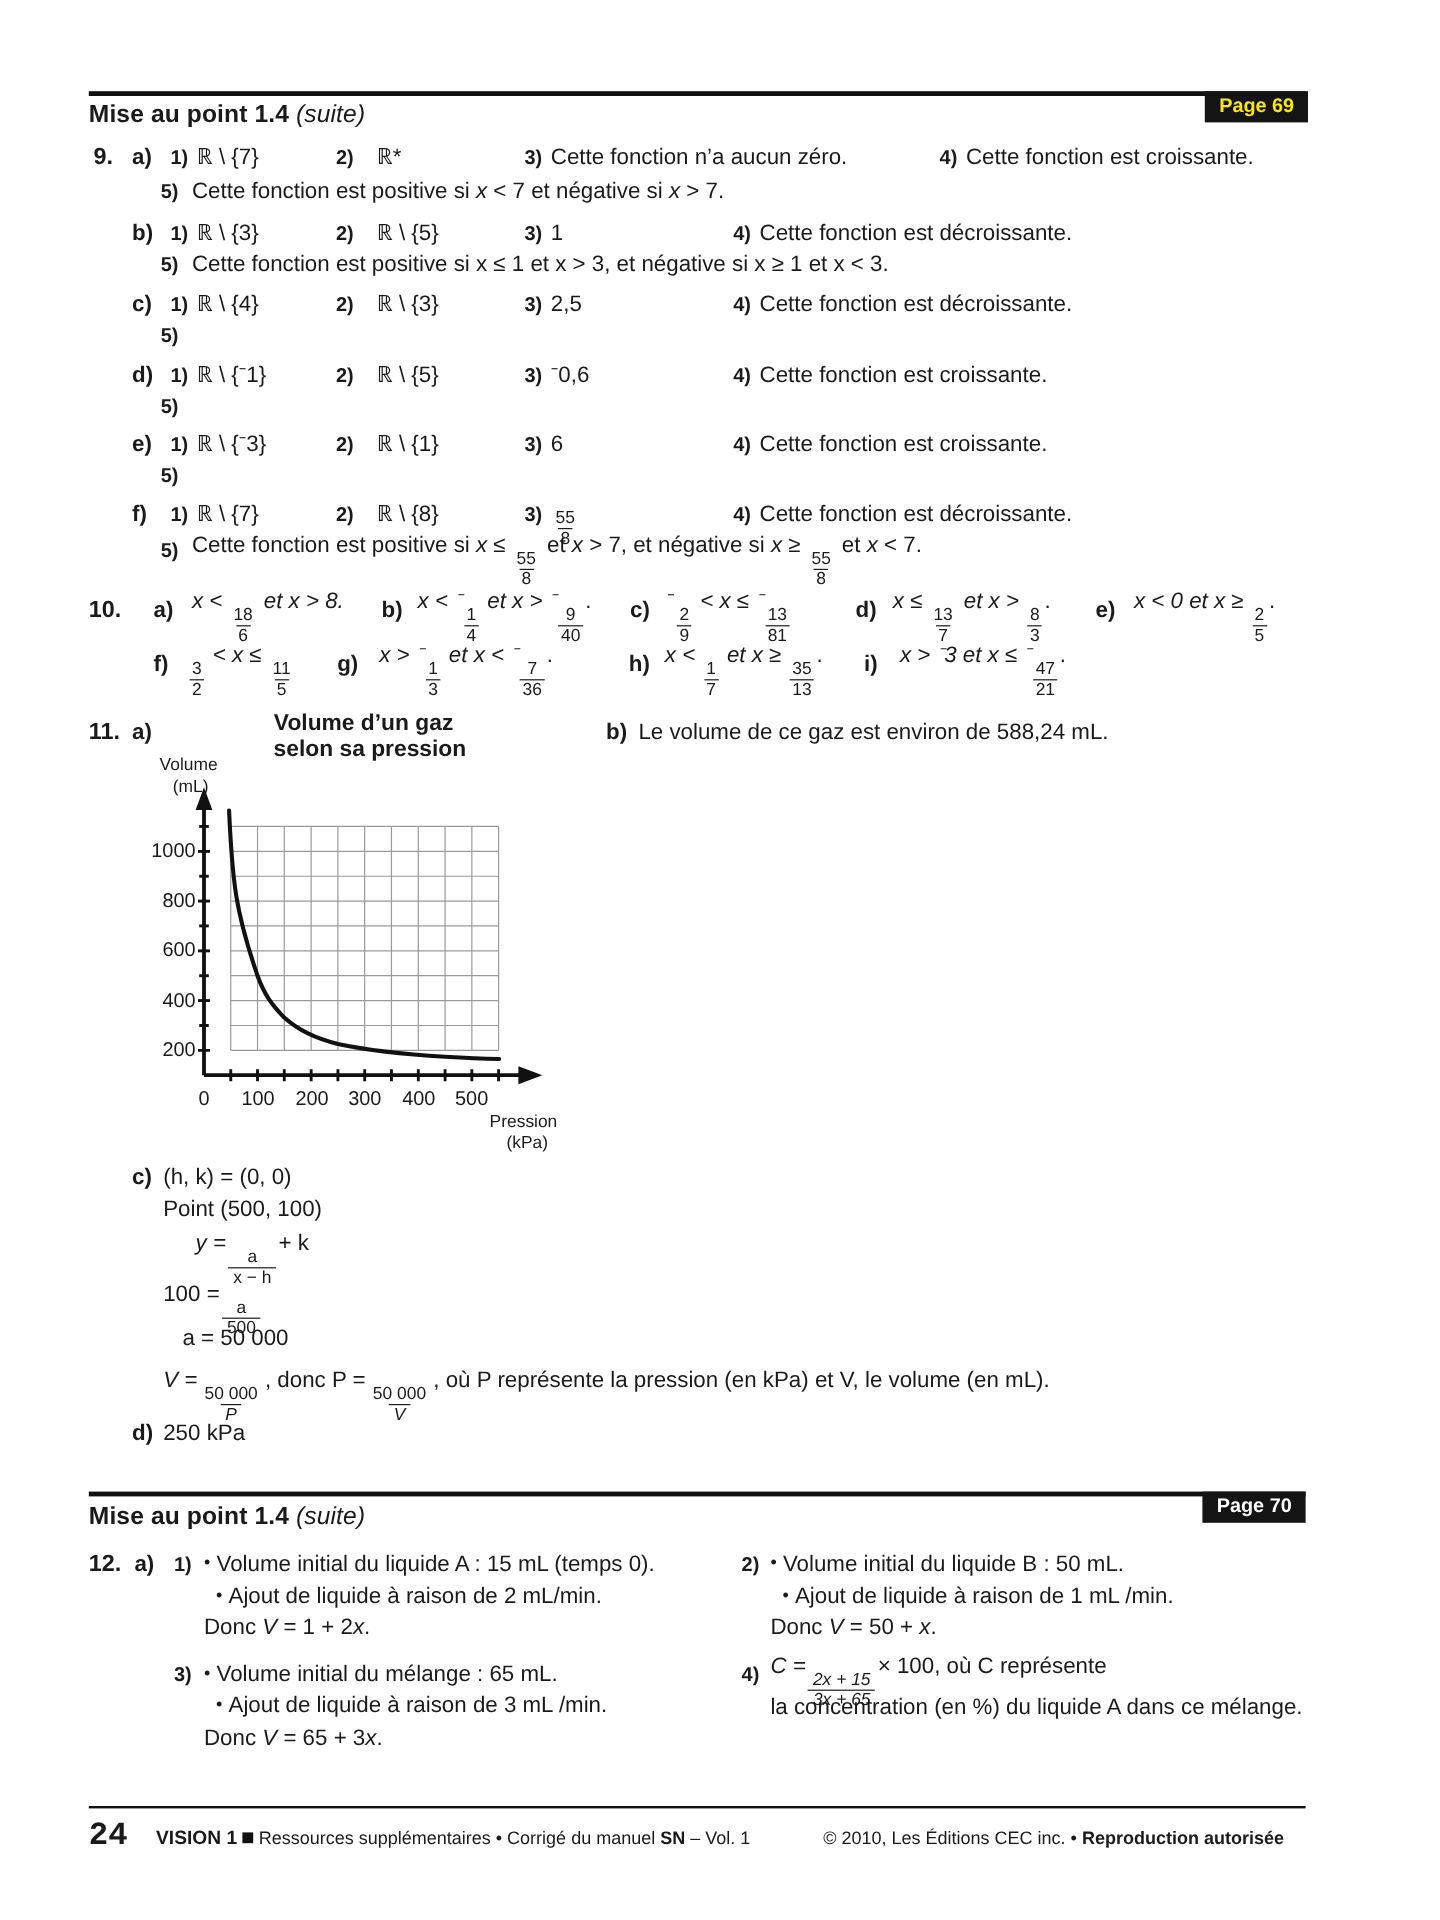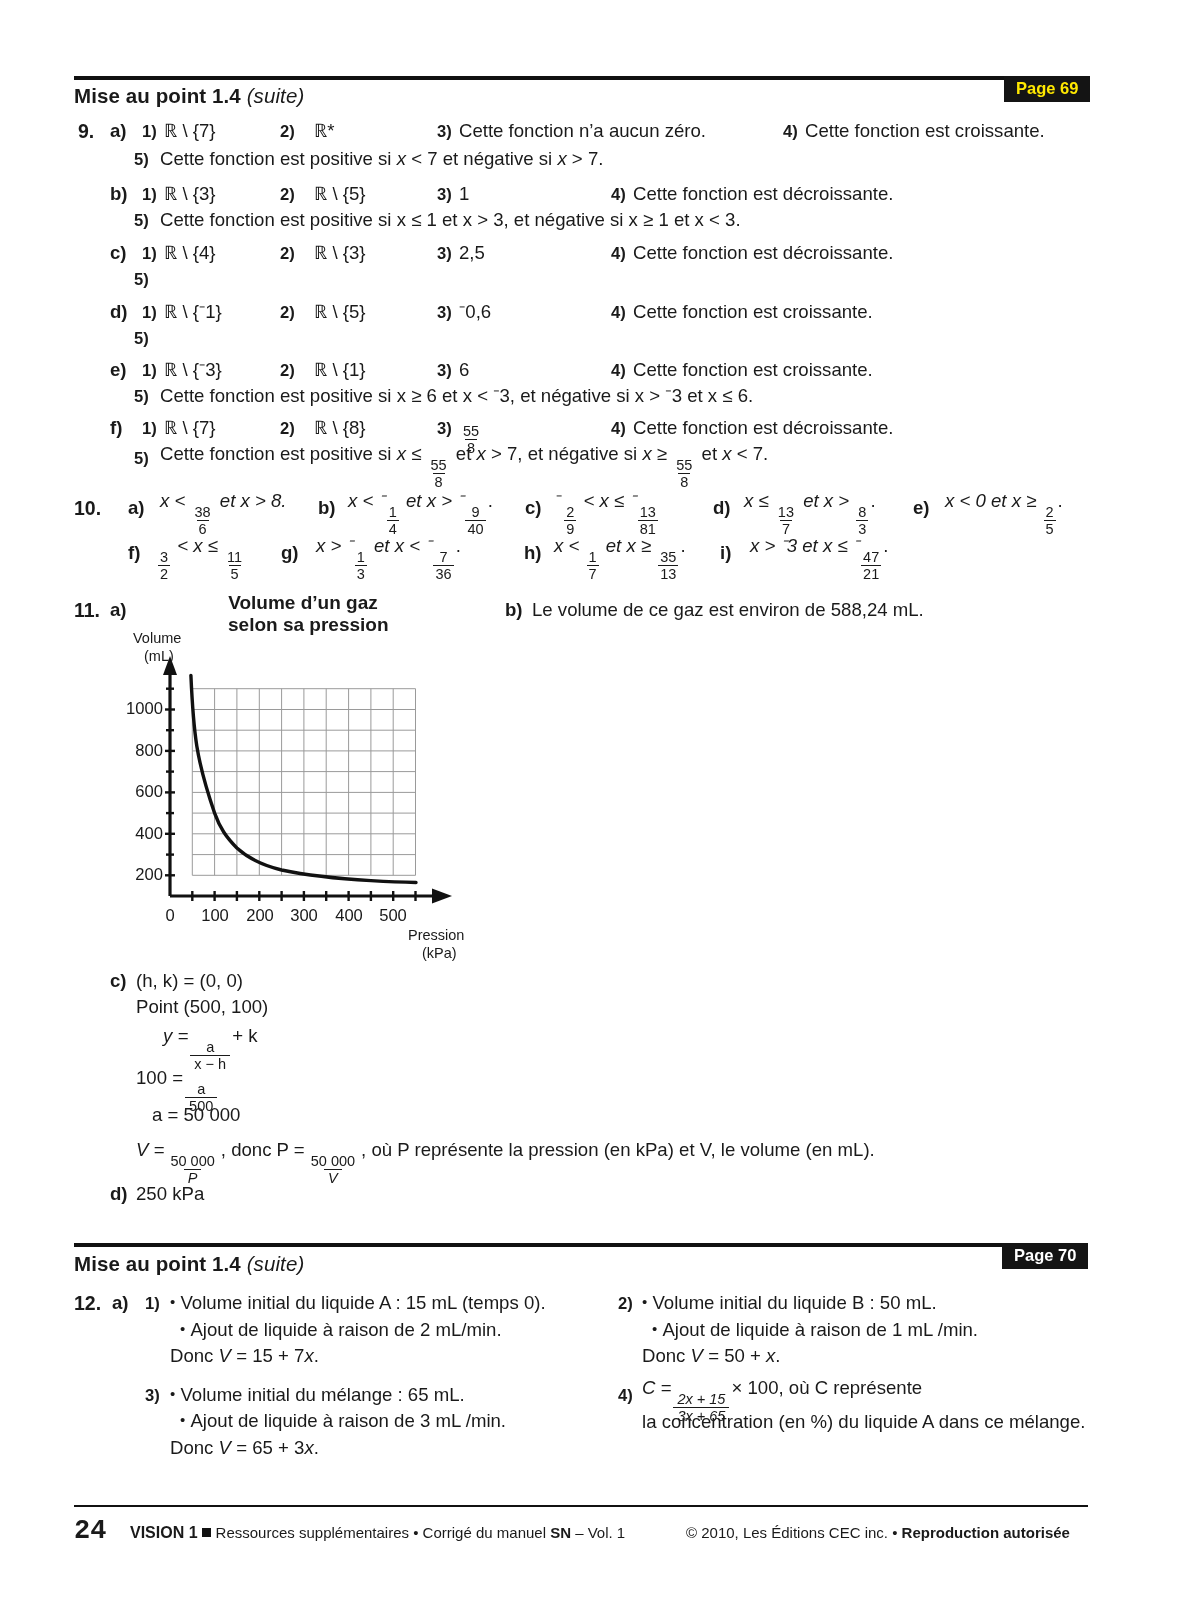--- a/index.html
+++ b/index.html
@@ -194,21 +194,20 @@
   <div class="t lbl" style="left:110px; top:360px;">e)</div>
   <div class="t b sm" style="left:142px; top:362px;">1)</div>
   <div class="t" style="left:164px; top:360px;">ℝ \ {⁻3}</div>
   <div class="t b sm" style="left:280px; top:362px;">2)</div>
   <div class="t" style="left:314px; top:360px;">ℝ \ {1}</div>
   <div class="t b sm" style="left:437px; top:362px;">3)</div>
   <div class="t" style="left:459px; top:360px;">6</div>
   <div class="t b sm" style="left:611px; top:362px;">4)</div>
   <div class="t" style="left:633px; top:360px;">Cette fonction est croissante.</div>
   <div class="t b sm" style="left:134px; top:388px;">5)</div>
-  <div class="t italic-x" style="left:160px; top:386px;">Cette fonction est positive si x ≥ 6 et x &lt; ⁻3, et négative si x &gt; ⁻3 et x ≤ 6.</div>
 
   <div class="t lbl" style="left:110px; top:418px;">f)</div>
   <div class="t b sm" style="left:142px; top:420px;">1)</div>
   <div class="t" style="left:164px; top:418px;">ℝ \ {7}</div>
   <div class="t b sm" style="left:280px; top:420px;">2)</div>
   <div class="t" style="left:314px; top:418px;">ℝ \ {8}</div>
   <div class="t b sm" style="left:437px; top:420px;">3)</div>
   <div class="t" style="left:459px; top:410px;"><span class="frac">
         <span class="n">55</span>
         <span class="d">8</span>
@@ -221,21 +220,21 @@
         <span class="d">8</span>
       </span><span> et </span><span class="i">x</span><span> &gt; 7, et négative si </span><span class="i">x</span><span> ≥ </span><span class="frac">
         <span class="n">55</span>
         <span class="d">8</span>
       </span><span> et </span><span class="i">x</span><span> &lt; 7.</span></div>
 
   <div class="t num" style="left:74px; top:498px;">10.</div>
 
   <div class="t lbl" style="left:128px; top:498px;">a)</div>
   <div class="t" style="left:160px; top:491px;"><span class="i">x &lt; </span><span class="frac">
-        <span class="n">38</span>
+        <span class="n">18</span>
         <span class="d">6</span>
       </span><span class="i"> et x &gt; 8.</span></div>
 
   <div class="t lbl" style="left:318px; top:498px;">b)</div>
   <div class="t" style="left:348px; top:491px;"><span class="i">x &lt; ⁻</span><span class="frac">
         <span class="n">1</span>
         <span class="d">4</span>
       </span><span class="i"> et x &gt; ⁻</span><span class="frac">
         <span class="n">9</span>
         <span class="d">40</span>
@@ -436,21 +435,21 @@
   <div class="rule" style="top:1243px;"></div>
   <div class="sec-title" style="top:1252px;"><span>Mise au point 1.4 </span><span class="suite">(suite)</span></div>
   <div class="page-badge" style="left:1002px; top:1243px;">Page 70</div>
 
   <div class="t num" style="left:74px; top:1293px;">12.</div>
   <div class="t lbl" style="left:112px; top:1293px;">a)</div>
 
   <div class="t b sm" style="left:145px; top:1295px;">1)</div>
   <div class="t" style="left:170px; top:1293px;"><span class="bullet">•</span>&nbsp;<span>Volume initial du liquide A : 15 mL (temps 0).</span></div>
   <div class="t" style="left:180px; top:1320px;"><span class="bullet">•</span>&nbsp;<span>Ajout de liquide à raison de 2 mL/min.</span></div>
-  <div class="t" style="left:170px; top:1346px;"><span>Donc </span><span class="i">V</span><span> = 15 + 7</span><span class="i">x</span><span>.</span></div>
+  <div class="t" style="left:170px; top:1346px;"><span>Donc </span><span class="i">V</span><span> = 1 + 2</span><span class="i">x</span><span>.</span></div>
 
   <div class="t b sm" style="left:618px; top:1295px;">2)</div>
   <div class="t" style="left:642px; top:1293px;"><span class="bullet">•</span>&nbsp;<span>Volume initial du liquide B : 50 mL.</span></div>
   <div class="t" style="left:652px; top:1320px;"><span class="bullet">•</span>&nbsp;<span>Ajout de liquide à raison de 1 mL /min.</span></div>
   <div class="t" style="left:642px; top:1346px;"><span>Donc </span><span class="i">V</span><span> = 50 + </span><span class="i">x</span><span>.</span></div>
 
   <div class="t b sm" style="left:145px; top:1387px;">3)</div>
   <div class="t" style="left:170px; top:1385px;"><span class="bullet">•</span>&nbsp;<span>Volume initial du mélange : 65 mL.</span></div>
   <div class="t" style="left:180px; top:1411px;"><span class="bullet">•</span>&nbsp;<span>Ajout de liquide à raison de 3 mL /min.</span></div>
   <div class="t" style="left:170px; top:1438px;"><span>Donc </span><span class="i">V</span><span> = 65 + 3</span><span class="i">x</span><span>.</span></div>

